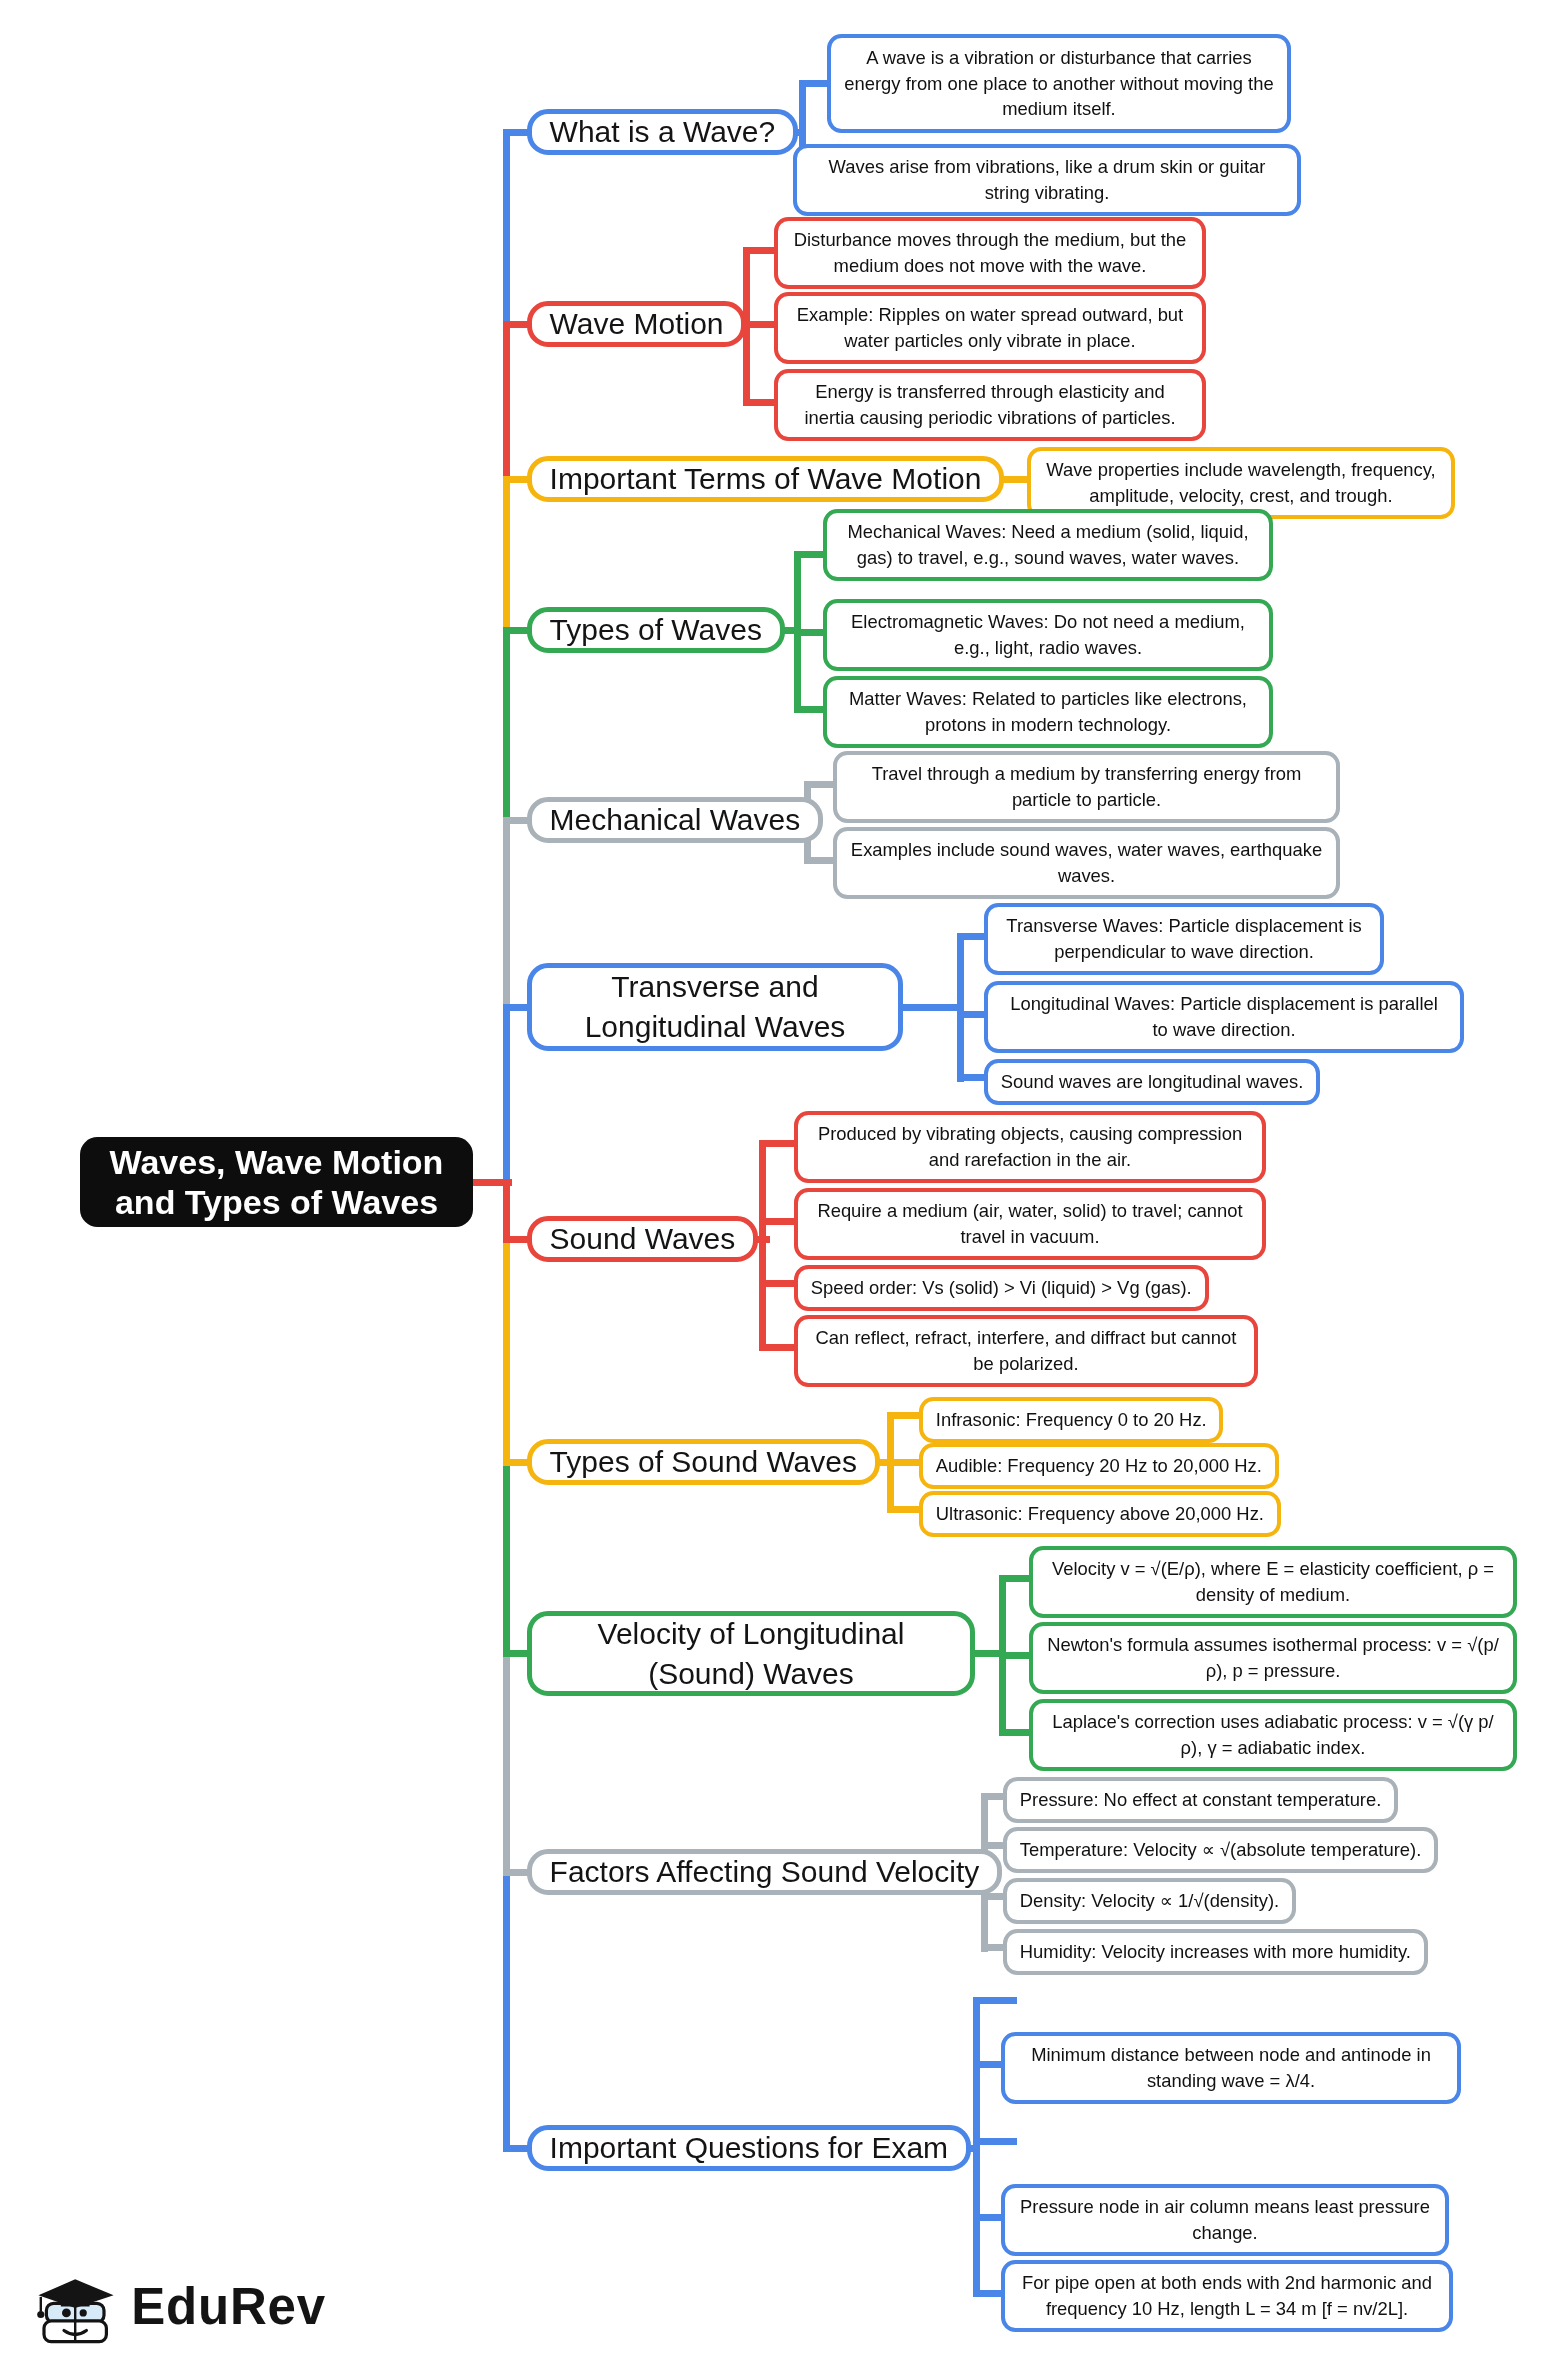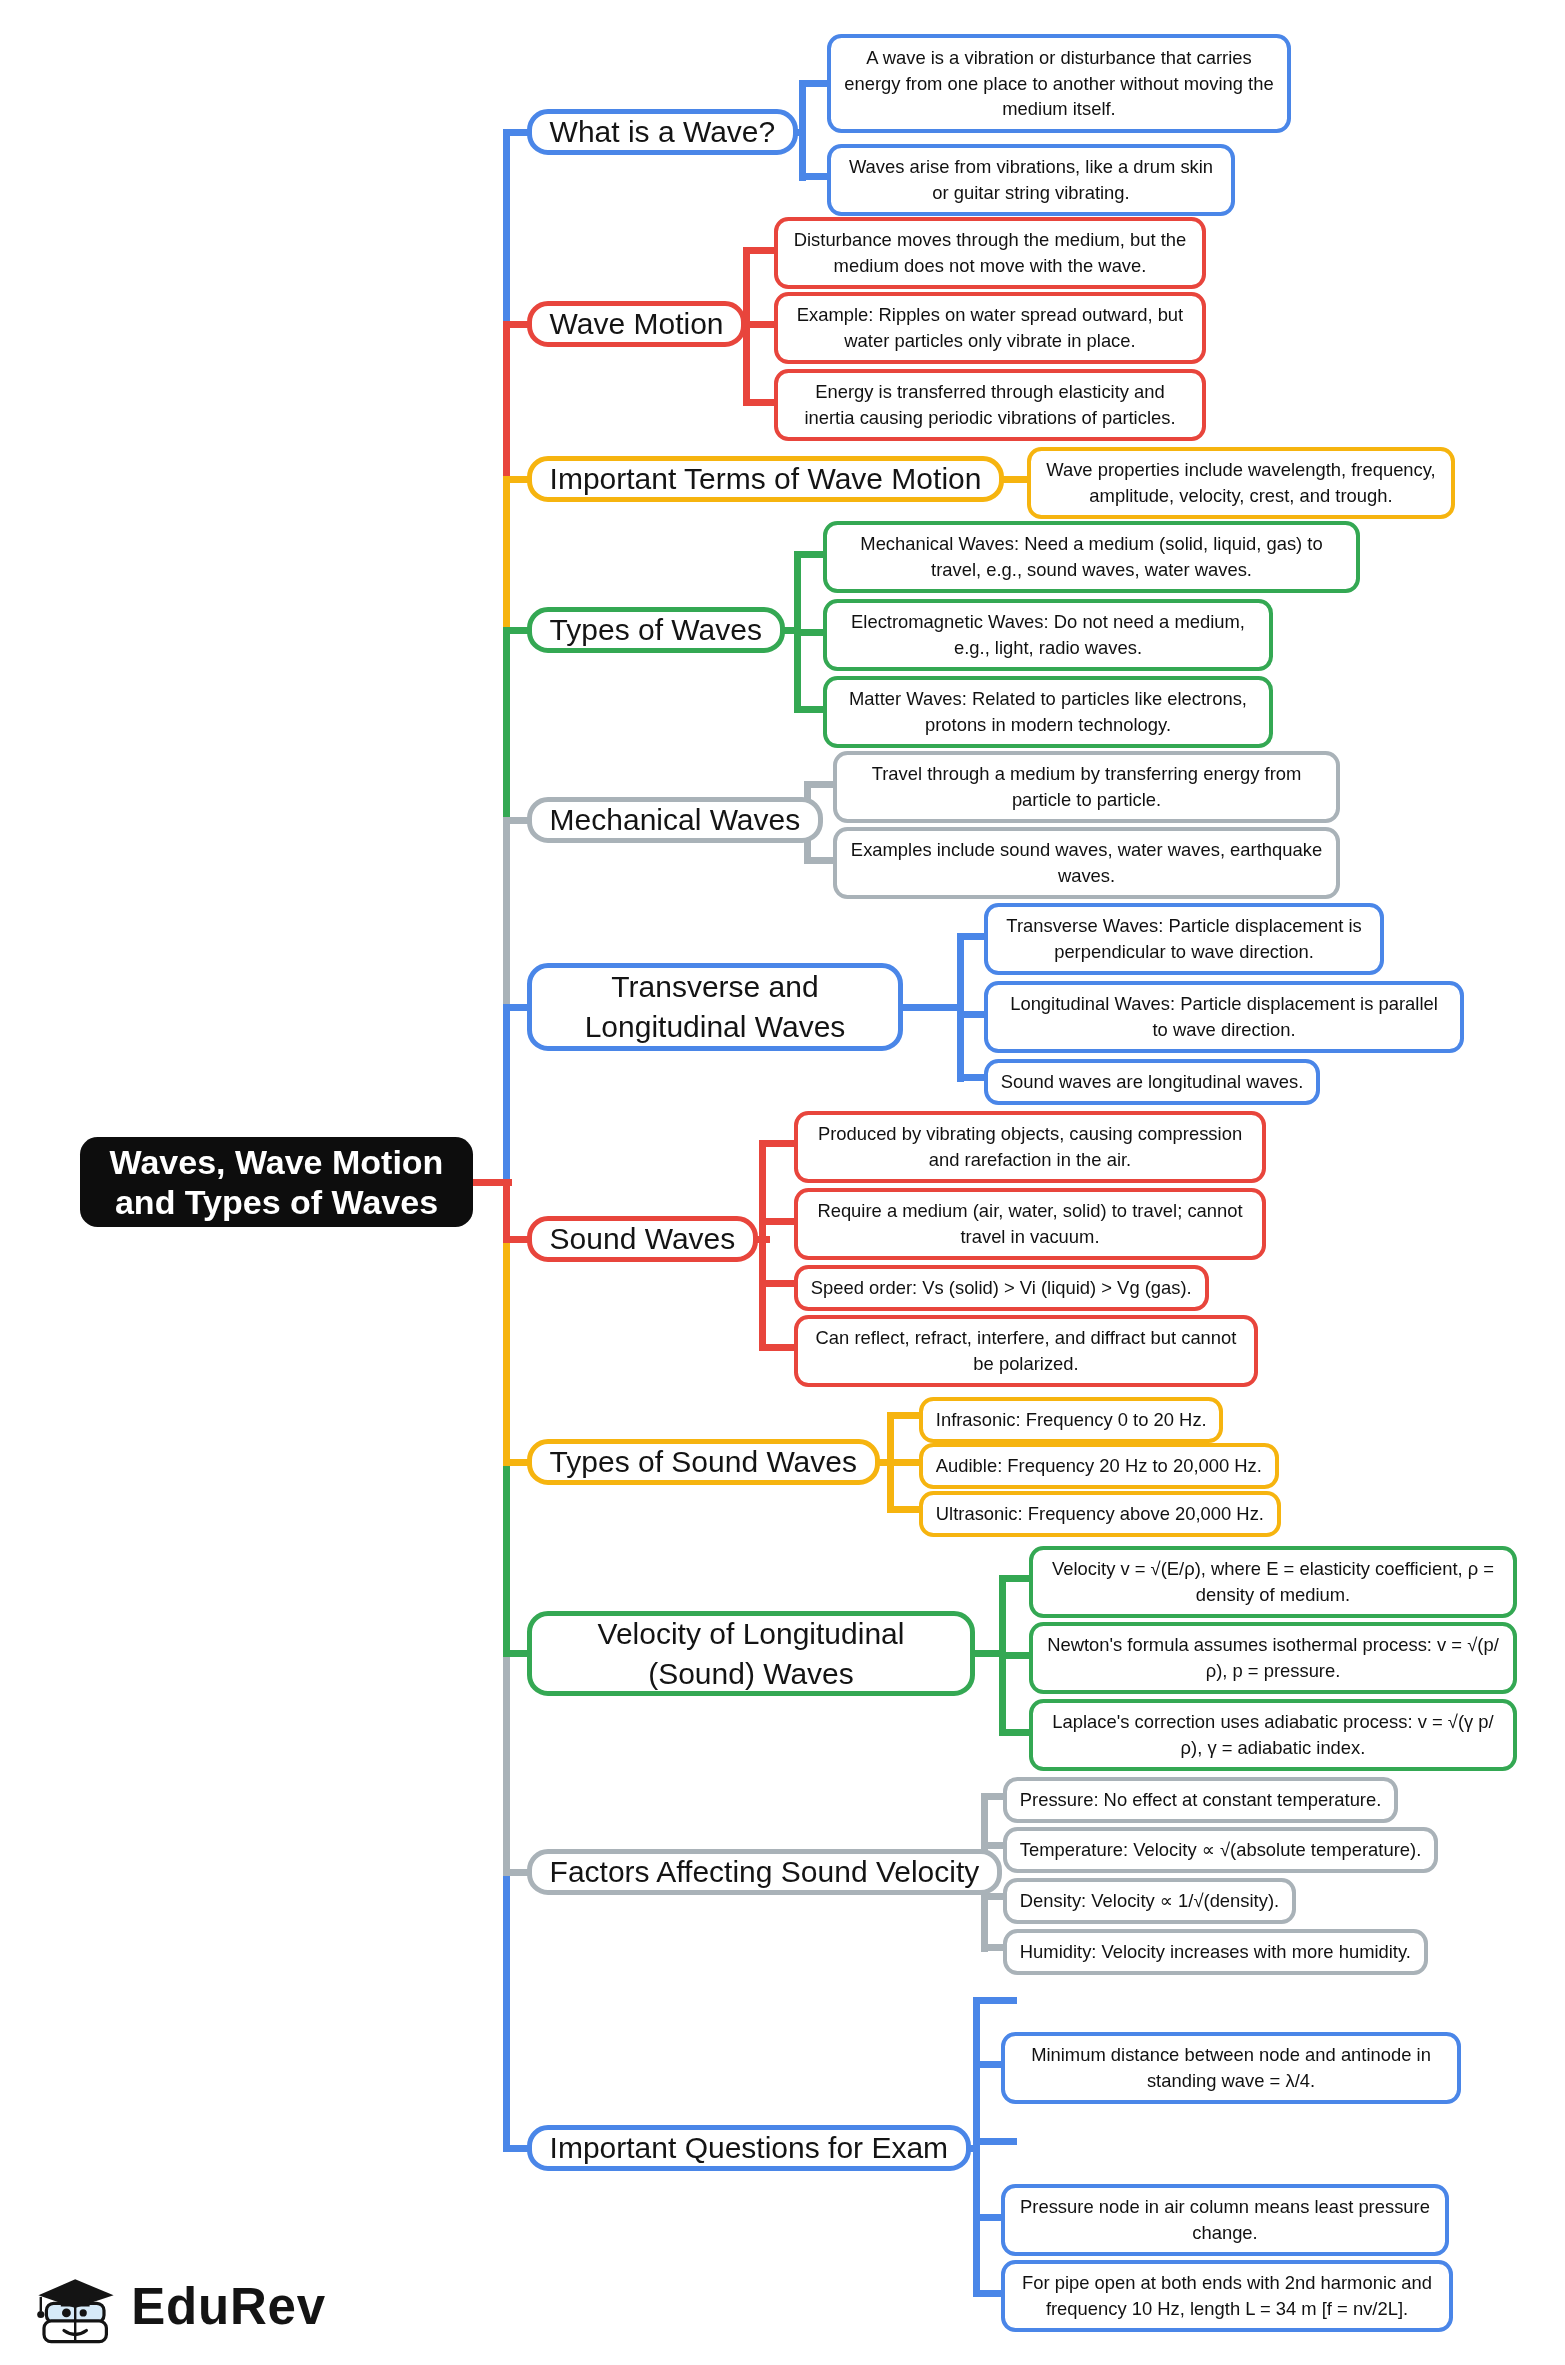--- a/index.html
+++ b/index.html
@@ -117,32 +117,32 @@
   <i class="ln b" style="left:973px;top:1997px;width:44px;height:7.2px"></i>
   <i class="ln b" style="left:973px;top:2061px;width:44px;height:7.2px"></i>
   <i class="ln b" style="left:973px;top:2138px;width:44px;height:7.2px"></i>
   <i class="ln b" style="left:973px;top:2214px;width:44px;height:7.2px"></i>
   <i class="ln b" style="left:973px;top:2290px;width:44px;height:7.2px"></i>
 
   <div class="central">Waves, Wave Motion and Types of Waves</div>
 
   <div class="node topic c-blue" style="left:527px;top:109px">What is a Wave?</div>
   <div class="node child c-blue" style="left:827px;top:34px;width:464px;min-height:99px">A wave is a vibration or disturbance that carries energy from one place to another without moving the medium itself.</div>
-  <div class="node child c-blue" style="left:827px;top:144px;width:408px;min-height:66px">Waves arise from vibrations, like a drum skin or guitar string vibrating.</div>
+  <div class="node child c-blue" style="left:793px;top:144px;width:508px;min-height:66px">Waves arise from vibrations, like a drum skin or guitar string vibrating.</div>
 
   <div class="node topic c-red" style="left:527px;top:301px">Wave Motion</div>
   <div class="node child c-red" style="left:774px;top:217px;width:432px;min-height:66px">Disturbance moves through the medium, but the medium does not move with the wave.</div>
   <div class="node child c-red" style="left:774px;top:292px;width:432px;min-height:66px">Example: Ripples on water spread outward, but water particles only vibrate in place.</div>
   <div class="node child c-red" style="left:774px;top:369px;width:432px;min-height:66px">Energy is transferred through elasticity and inertia causing periodic vibrations of particles.</div>
 
   <div class="node topic c-yellow" style="left:527px;top:456px">Important Terms of Wave Motion</div>
   <div class="node child c-yellow" style="left:1027px;top:447px;width:428px;min-height:66px">Wave properties include wavelength, frequency, amplitude, velocity, crest, and trough.</div>
 
   <div class="node topic c-green" style="left:527px;top:607px">Types of Waves</div>
-  <div class="node child c-green" style="left:823px;top:521px;width:537px;min-height:66px">Mechanical Waves: Need a medium (solid, liquid, gas) to travel, e.g., sound waves, water waves.</div>
+  <div class="node child c-green" style="left:823px;top:509px;width:450px;min-height:66px">Mechanical Waves: Need a medium (solid, liquid, gas) to travel, e.g., sound waves, water waves.</div>
   <div class="node child c-green" style="left:823px;top:599px;width:450px;min-height:66px">Electromagnetic Waves: Do not need a medium, e.g., light, radio waves.</div>
   <div class="node child c-green" style="left:823px;top:676px;width:450px;min-height:66px">Matter Waves: Related to particles like electrons, protons in modern technology.</div>
 
   <div class="node topic c-gray" style="left:527px;top:797px">Mechanical Waves</div>
   <div class="node child c-gray" style="left:833px;top:751px;width:507px;min-height:66px">Travel through a medium by transferring energy from particle to particle.</div>
   <div class="node child c-gray" style="left:833px;top:827px;width:507px;min-height:66px">Examples include sound waves, water waves, earthquake waves.</div>
 
   <div class="node topic twoline c-blue" style="left:527px;top:963px;width:376px;height:88px">Transverse and Longitudinal Waves</div>
   <div class="node child c-blue" style="left:984px;top:903px;width:400px;min-height:66px">Transverse Waves: Particle displacement is perpendicular to wave direction.</div>
   <div class="node child c-blue" style="left:984px;top:981px;width:480px;min-height:66px">Longitudinal Waves: Particle displacement is parallel to wave direction.</div>

